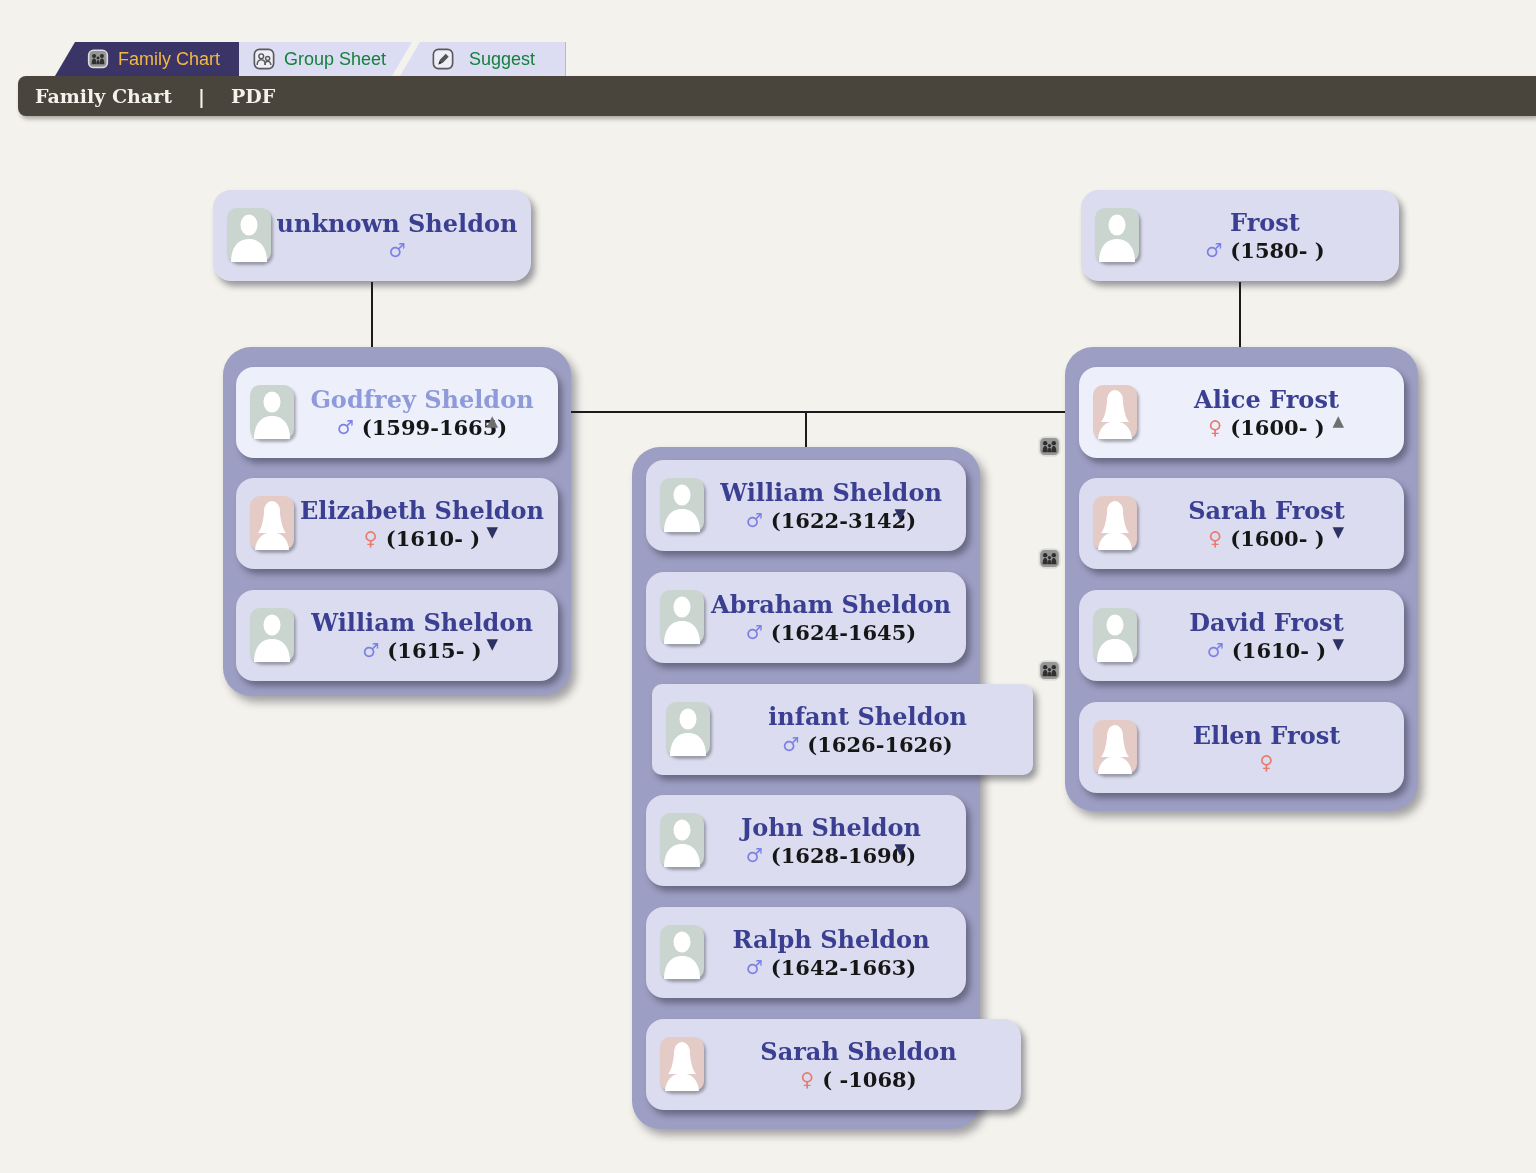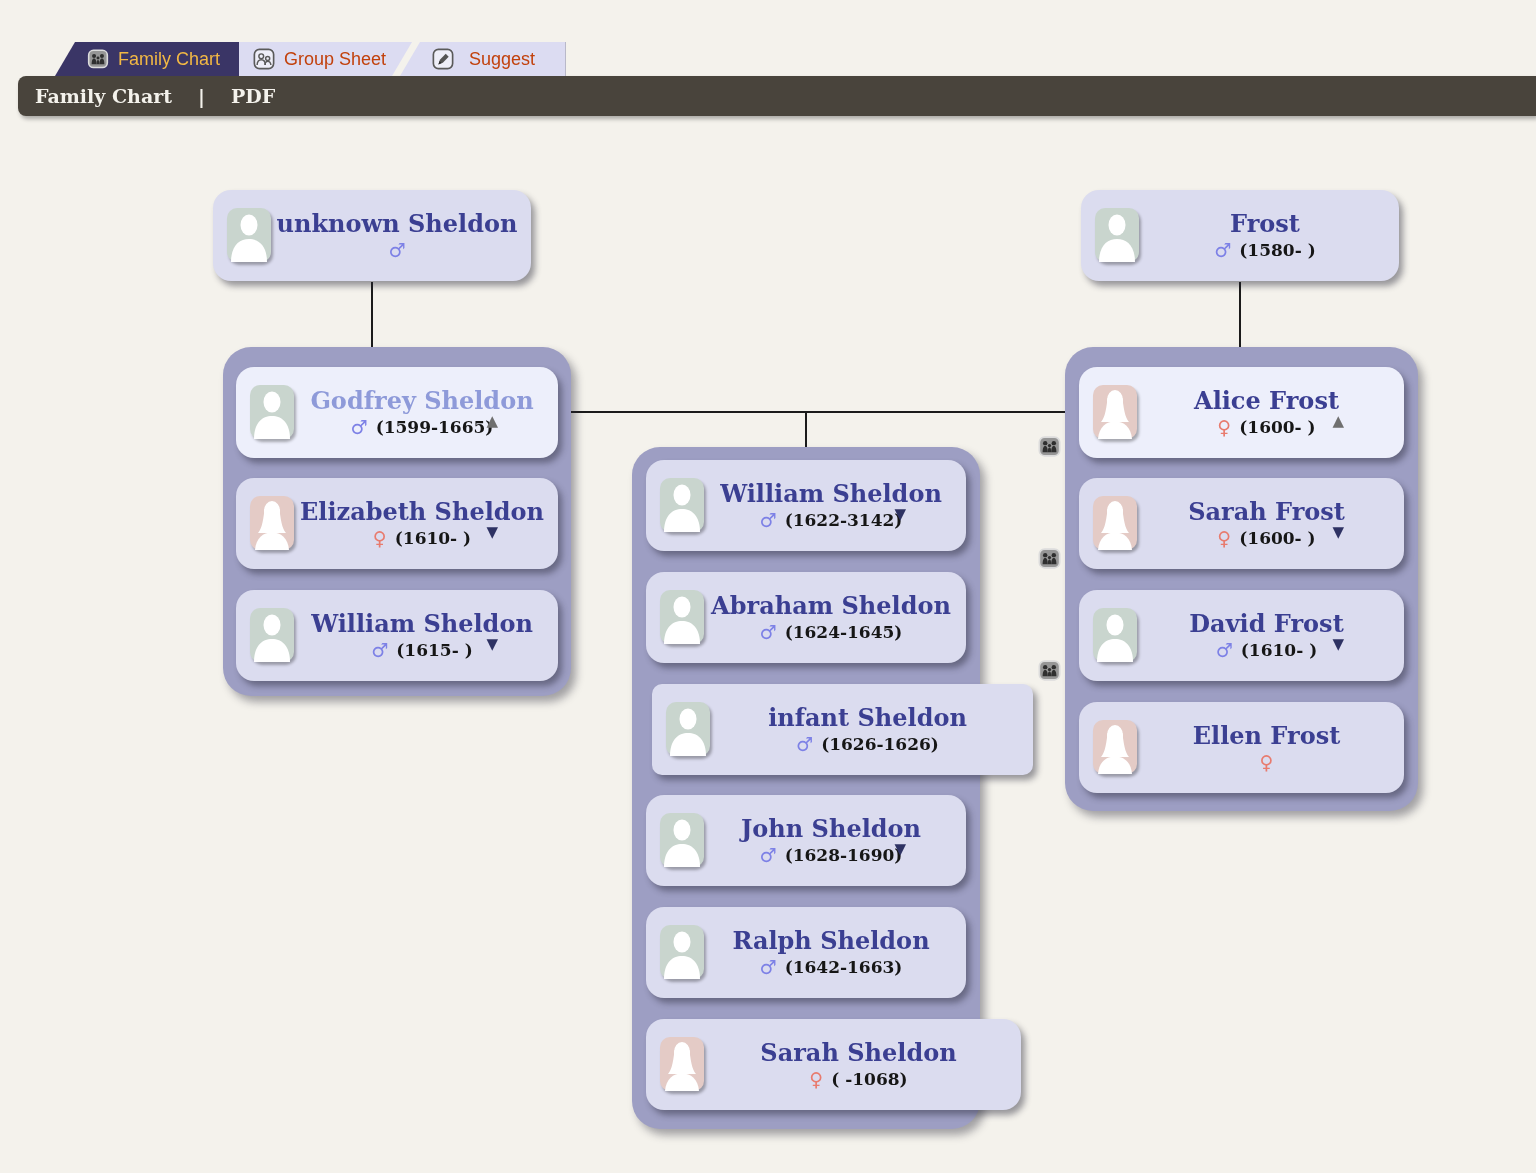--- a/index.html
+++ b/index.html
@@ -14,21 +14,21 @@
     position:absolute; top:42px; height:34px;
     display:flex; align-items:center; gap:9px;
     font-size:18px; font-family:"Liberation Sans", sans-serif;
   }
   .tab-active{
     background:#3a3566; color:#f2b844; z-index:3;
     clip-path:polygon(20px 0, 100% 0, 100% 100%, 0 100%);
     padding-left:32px;
   }
   .tab-idle{
-    background:#dcdcf2; color:#c2410c; z-index:2;
+    background:#dcdcf2; color:#15803d; z-index:2;
   }
   .tab-gs{ clip-path:polygon(0 0, 100% 0, calc(100% - 20px) 100%, 0 100%); padding-left:14px; }
   .tab-sg{ clip-path:polygon(20px 0, 100% 0, 100% 100%, 0 100%); padding-left:32px; border-right:1px solid #b9b9c9; }
   .tab-icon{ width:22px; height:22px; flex:0 0 auto; }
 
   
   #toolbar{
     position:absolute; left:18px; top:76px; width:1518px; height:40px;
     background:#49443c; border-radius:8px 0 0 8px;
     display:flex; align-items:center; gap:26px; padding-left:17px;
@@ -66,21 +66,21 @@
   }
   .pname{
     font-family:"DejaVu Serif", serif; font-weight:700; font-size:24px; color:#3b3f92;
     white-space:nowrap; line-height:1;
   }
   .card.hl .pname.focus{ color:#8e9ad9; }
   .meta{ display:flex; align-items:center; gap:8px; line-height:1; }
   .gsym{ font-family:"DejaVu Sans", sans-serif; font-weight:bold; font-size:19px; }
   .gsym.m{ color:#7d81e6; }
   .gsym.f{ color:#e87b6e; }
-  .dates{ font-family:"DejaVu Serif", serif; font-weight:bold; font-size:17px; color:#161616; white-space:nowrap;text-align:right; }
+  .dates{ font-family:"DejaVu Serif", serif; font-weight:bold; font-size:21px; color:#161616; white-space:nowrap;text-align:right; }
   .tri{
     position:absolute; right:60px; top:47px; font-size:15px; line-height:1;
     font-family:"DejaVu Sans", sans-serif; cursor:pointer;
   }
   .tri.down{ color:#2e3263; }
   .tri.up{ color:#6f6f6f; }
 
   
   .fam-link{
     position:absolute; width:23px; height:25px; cursor:pointer;

